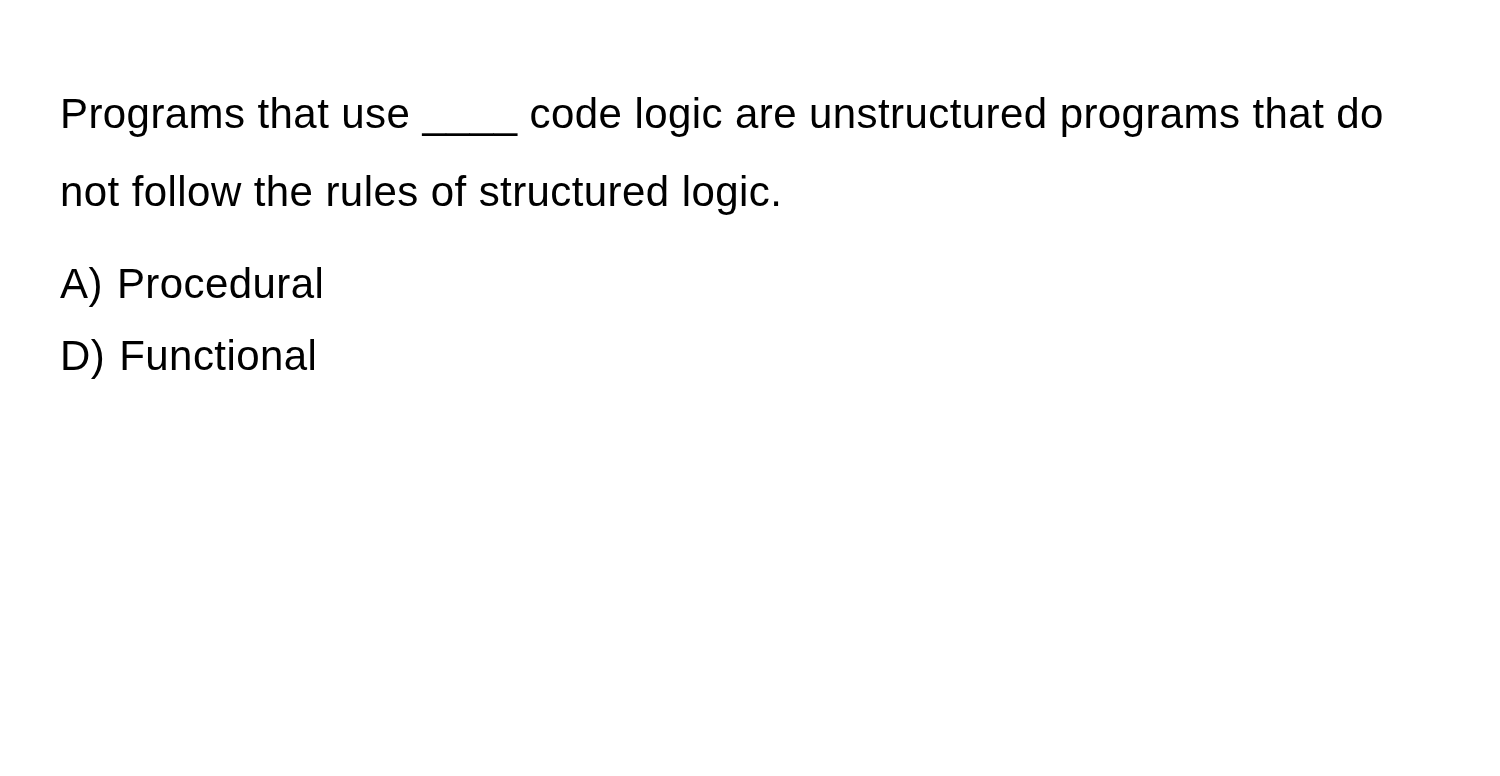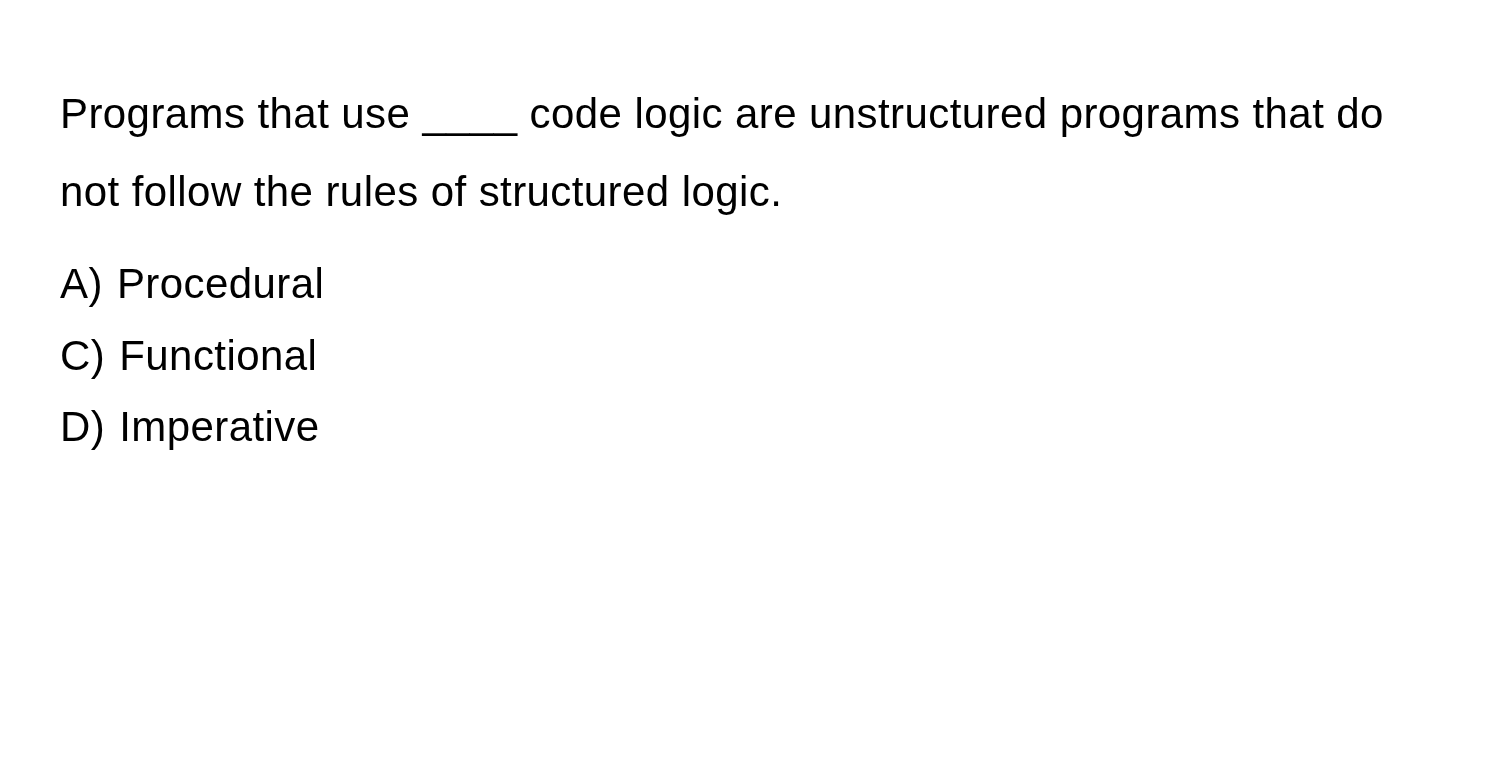--- a/index.html
+++ b/index.html
@@ -42,20 +42,16 @@
 <body>
 
 <div class="question-stem">Programs that use ____ code logic are unstructured programs that do not follow the rules of structured logic.</div>
 
 <div class="options">
   <div class="option">
     <span class="option-label">A)</span>
     <span class="option-text">Procedural</span>
   </div>
   <div class="option">
-    <span class="option-label">C)</span>
+    <span class="option-label">D)</span>
     <span class="option-text">Functional</span>
-  </div>
-  <div class="option">
-    <span class="option-label">D)</span>
-    <span class="option-text">Imperative</span>
   </div>
 </div>
 
 </body></html>

